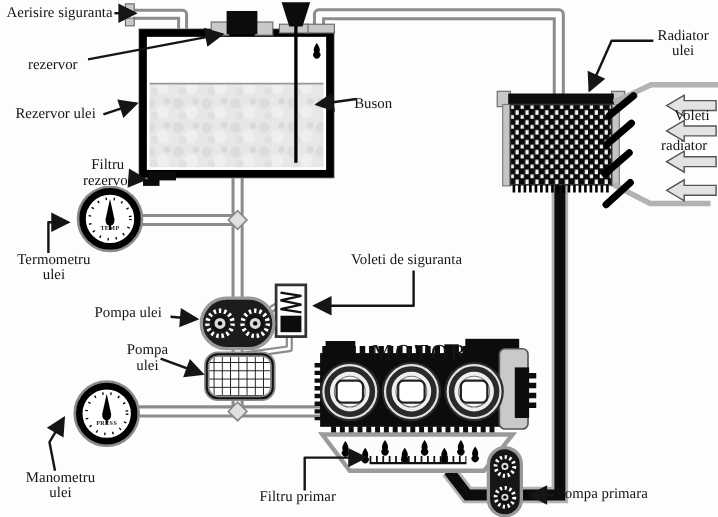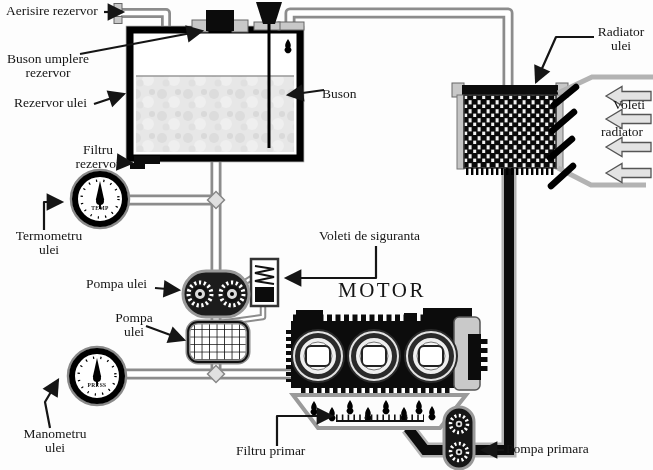--- a/index.html
+++ b/index.html
@@ -255,42 +255,41 @@
     <path class="arrow" marker-end="url(#ah)" d="M 155,288 L 179,290"></path>
     <path class="arrow" marker-end="url(#ah)" d="M 376,246 L 376,278 L 286,278"></path>
     <path class="arrow" marker-end="url(#ah)" d="M 146,326 L 184,340"></path>
     <path class="arrow" marker-end="url(#ah)" d="M 50,428 L 45,402 L 58,380"></path>
     <path class="arrow" marker-end="url(#ah)" d="M 277,446 L 277,416 L 332,416"></path>
     <path class="arrow" marker-end="url(#ah)" d="M 504,450 L 482,450"></path>
     <path class="arrow" marker-end="url(#ah)" d="M 594,37 L 556,37 L 536,82"></path>
   </g>
 </svg>
 
-<div class="lbl" style="left:6px;top:4px">Aerisire rezervor</div>
+<div class="lbl" style="left:6px;top:4px">Aerisire siguranta</div>
 <div class="lbl ctr" style="left:2px;top:52px;width:92px">
-  <span>Buson umplere</span>
   <span>rezervor</span>
 </div>
 <div class="lbl" style="left:14px;top:96px">Rezervor ulei</div>
 <div class="lbl" style="left:322px;top:87px">Buson</div>
 <div class="lbl ctr" style="left:60px;top:143px;width:76px">
   <span>Filtru</span>
   <span>rezervor</span>
 </div>
 <div class="lbl ctr" style="left:10px;top:229px;width:78px">
   <span>Termometru</span>
   <span>ulei</span>
 </div>
 <div class="lbl" style="left:86px;top:277px">Pompa ulei</div>
 <div class="lbl" style="left:319px;top:229px">Voleti de siguranta</div>
 <div class="lbl ctr" style="left:106px;top:311px;width:56px">
   <span>Pompa</span>
   <span>ulei</span>
 </div>
-<div class="lbl motor" style="left:338px;top:280px">MOTOR</div>
+<div class="lbl motor" style="left:338px;top:310px">MOTOR</div>
 <div class="lbl ctr" style="left:16px;top:427px;width:78px">
   <span>Manometru</span>
   <span>ulei</span>
 </div>
 <div class="lbl" style="left:236px;top:444px">Filtru primar</div>
 <div class="lbl" style="left:506px;top:442px">Pompa primara</div>
 <div class="lbl ctr" style="left:590px;top:25px;width:62px">
   <span>Radiator</span>
   <span>ulei</span>
 </div>

